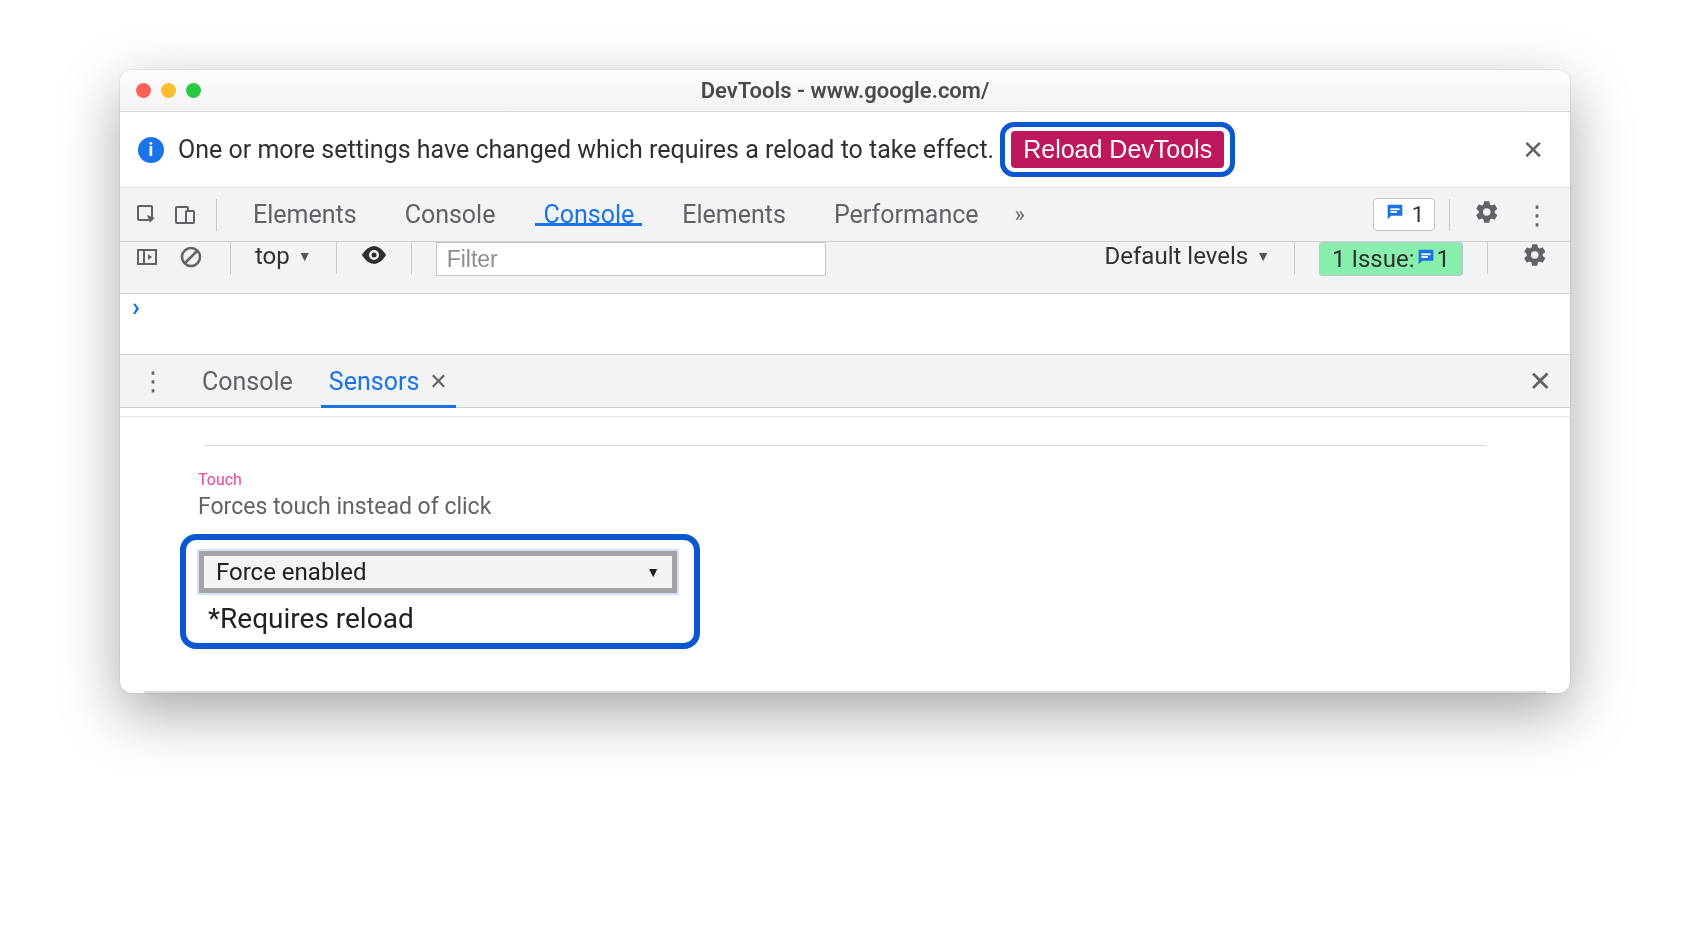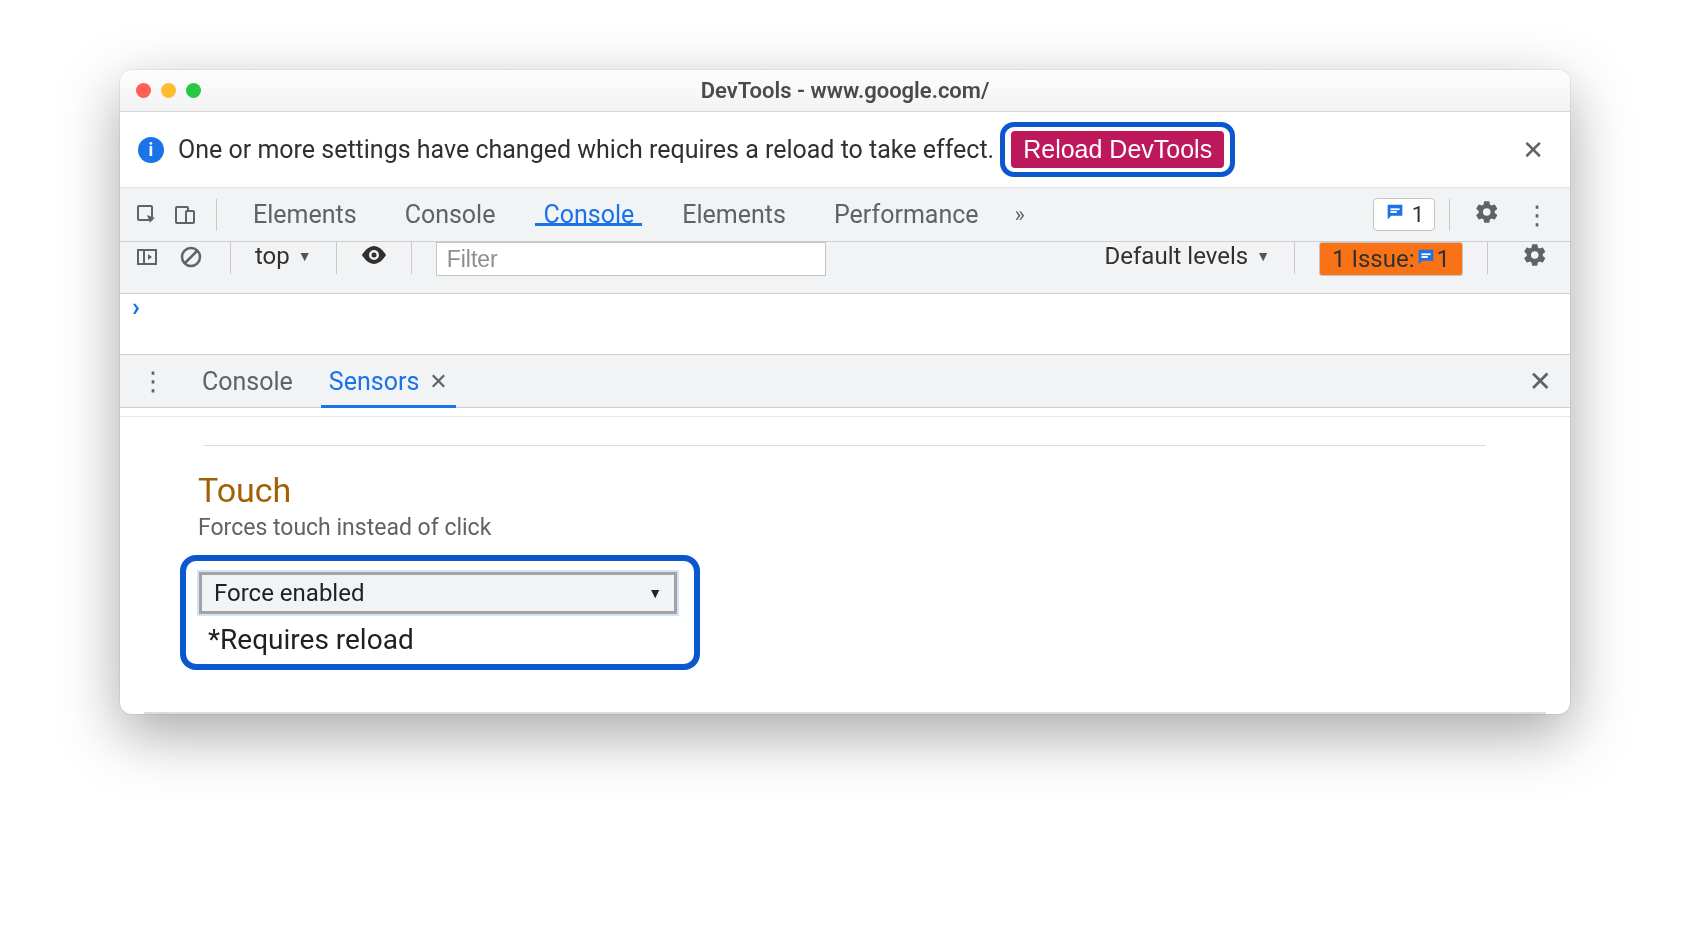--- a/index.html
+++ b/index.html
@@ -115,21 +115,21 @@
   .eye { color:#303030; font-size:24px; }
   .filter-input {
     width:390px; height:34px;
     border:1px solid #c3c6c9; background:#fff;
     font-size:23px; padding:2px 10px; color:#303030;
   }
   .filter-input::placeholder { color:#8a8f94; }
   .levels { display:flex; align-items:center; gap:8px; }
   .issue-box {
     display:flex; align-items:center; 
-    border:1px solid #c3c6c9; background:#f97316;
+    border:1px solid #c3c6c9; background:#86efac;
     padding:2px 12px; border-radius:3px;
   }
   
   .console-area { height:60px; position:relative; background:#fff; }
   .prompt { position:absolute; left:12px; top:-2px; color:#1a73e8; font-size:26px; font-weight:700; }
   
   .drawer-tabs {
     display:flex; align-items:center;
     height:54px; padding:0 10px;
     background:#f1f3f4;
@@ -142,29 +142,29 @@
   .dtab.active { color:#1a73e8; }
   .dtab.active::after {
     content:""; position:absolute; left:10px; right:10px; bottom:-1px;
     height:3px; background:#1a73e8;
   }
   .dtab .tab-x { color:#5f6368; font-size:22px; }
   .drawer-tabs .right-x { margin-left:auto; font-size:28px; color:#5f6368; padding-right:8px;}
   
   .drawer-body { padding:28px 60px 28px 60px; background:#fff; border-top:1px solid #e8e8e8; margin-top:8px;}
   .hr-top { height:1px; background:#dadce0; margin:0 24px 24px; }
-  .touch-label { font-size:34px; color:#a16207; margin-left:18px; }
+  .touch-label { font-size:16px; color:#ec4899; margin-left:18px; }
   .touch-sub { font-size:23px; color:#5f6368; margin:4px 0 14px 18px; }
   .touch-block {
     border:6px solid #0b57d0; border-radius:16px;
     display:inline-block; padding:10px 16px 8px 12px;
   }
   .touch-select {
     width:480px; height:44px;
-    border:4px solid #a3a3a3; background:#f1f3f4;
+    border:6px solid #a3a3a3; background:#f1f3f4;
     outline:2px solid #cfe3fb; outline-offset:-1px;
     font-size:24px; padding:2px 12px; color:#202124;
     display:flex; align-items:center; justify-content:space-between;
   }
   .touch-select .sel-tri { font-size:14px; color:#202124; }
   .requires { font-size:28px; color:#202124; margin-top:8px; margin-left:10px; }
   .bottom-rule { height:2px; background:#dadce0; margin:14px 24px 0; }
 </style>
 </head>
 <body>

